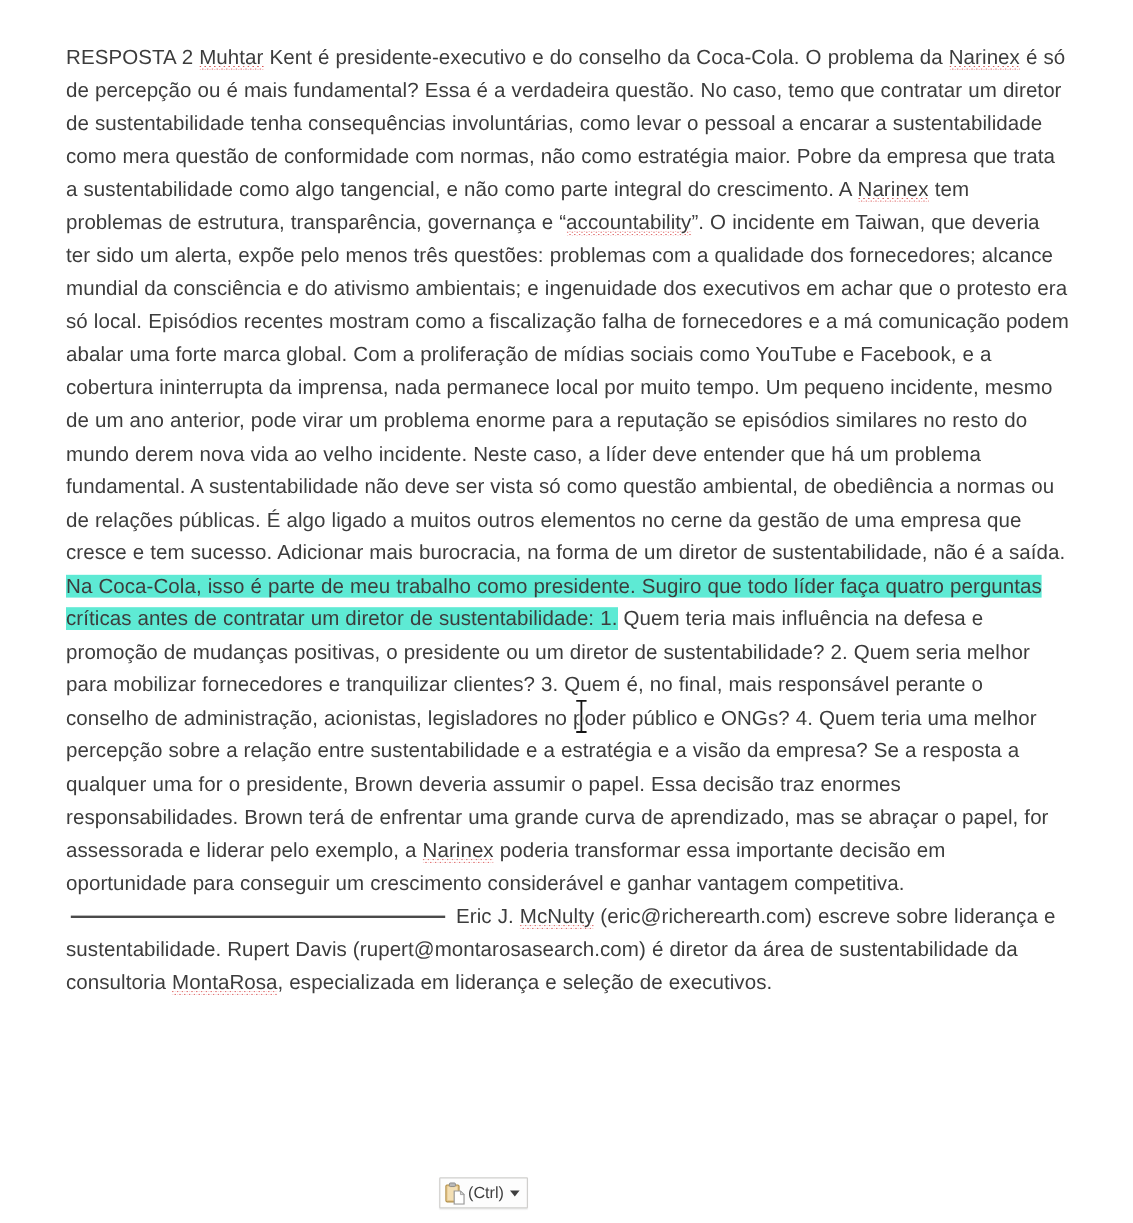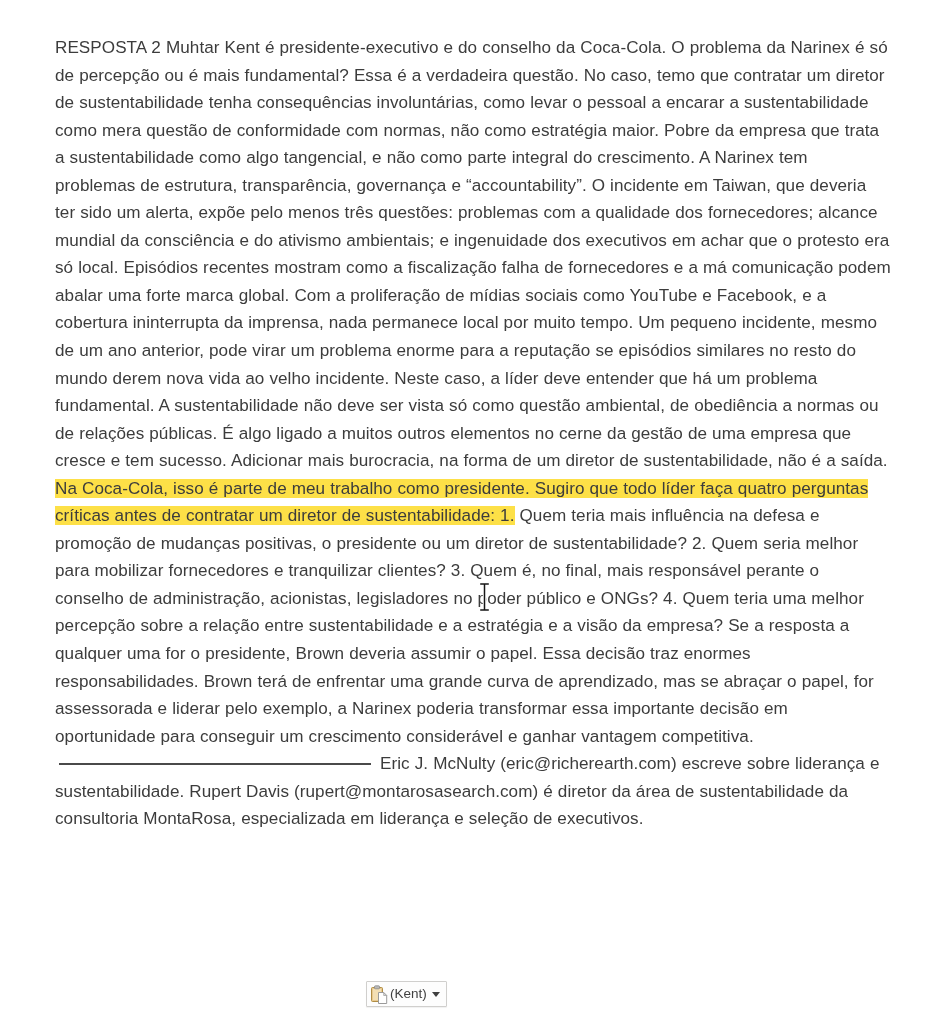--- a/index.html
+++ b/index.html
@@ -51,21 +51,21 @@
       linear-gradient(45deg, transparent 45%, #d94a4a 45%, #d94a4a 55%, transparent 55%),
       linear-gradient(-45deg, transparent 45%, #d94a4a 45%, #d94a4a 55%, transparent 55%);
     background-size: 4px 3px;
     background-repeat: repeat-x;
     background-position: 0 calc(100% - 1px), 2px calc(100% - 1px);
     padding-bottom: 2px;
   }
 
   
   .sel {
-    background-color: #fde047;
+    background-color: #5eead4;
     box-shadow: 0 0 0 0 #c8c8c8;
   }
 
   
   .rule {
     display: inline-block;
     width: 312px;
     height: 0;
     border-bottom: 2px solid #4a4a4a;
     vertical-align: 0.22em;
@@ -136,21 +136,21 @@
   <div id="paste-options">
     <span class="clip-icon">
       <svg width="17" height="19" viewBox="0 0 17 19" xmlns="http://www.w3.org/2000/svg">
         <rect x="0.5" y="2.5" width="11" height="14" rx="1" fill="#e8c98f" stroke="#b08d45" stroke-width="1"></rect>
         <rect x="2" y="4" width="8" height="11" fill="#f3dfb4"></rect>
         <rect x="3.5" y="0.8" width="5" height="3" rx="0.8" fill="#b9b9b9" stroke="#8c8c8c" stroke-width="0.8"></rect>
         <path d="M7.5 7.5 h5.2 l3.0 3.0 v8.0 h-8.2 z" fill="#ffffff" stroke="#9a9a9a" stroke-width="1"></path>
         <path d="M12.7 7.5 l3.0 3.0 h-3.0 z" fill="#dcdcdc" stroke="#9a9a9a" stroke-width="0.7"></path>
       </svg>
     </span>
-    <span class="clip-label">(Kent)</span>
+    <span class="clip-label">(Ctrl)</span>
     <span class="caret"></span>
   </div>
 
   <div id="mouse-cursor">
     <svg width="13" height="30" viewBox="0 0 13 30" xmlns="http://www.w3.org/2000/svg">
       <g fill="none" stroke="#ffffff" stroke-width="3.4" stroke-linecap="butt">
         <line x1="6.5" y1="2" x2="6.5" y2="28"></line>
         <line x1="2" y1="2" x2="11" y2="2"></line>
         <line x1="2" y1="28" x2="11" y2="28"></line>
       </g>

